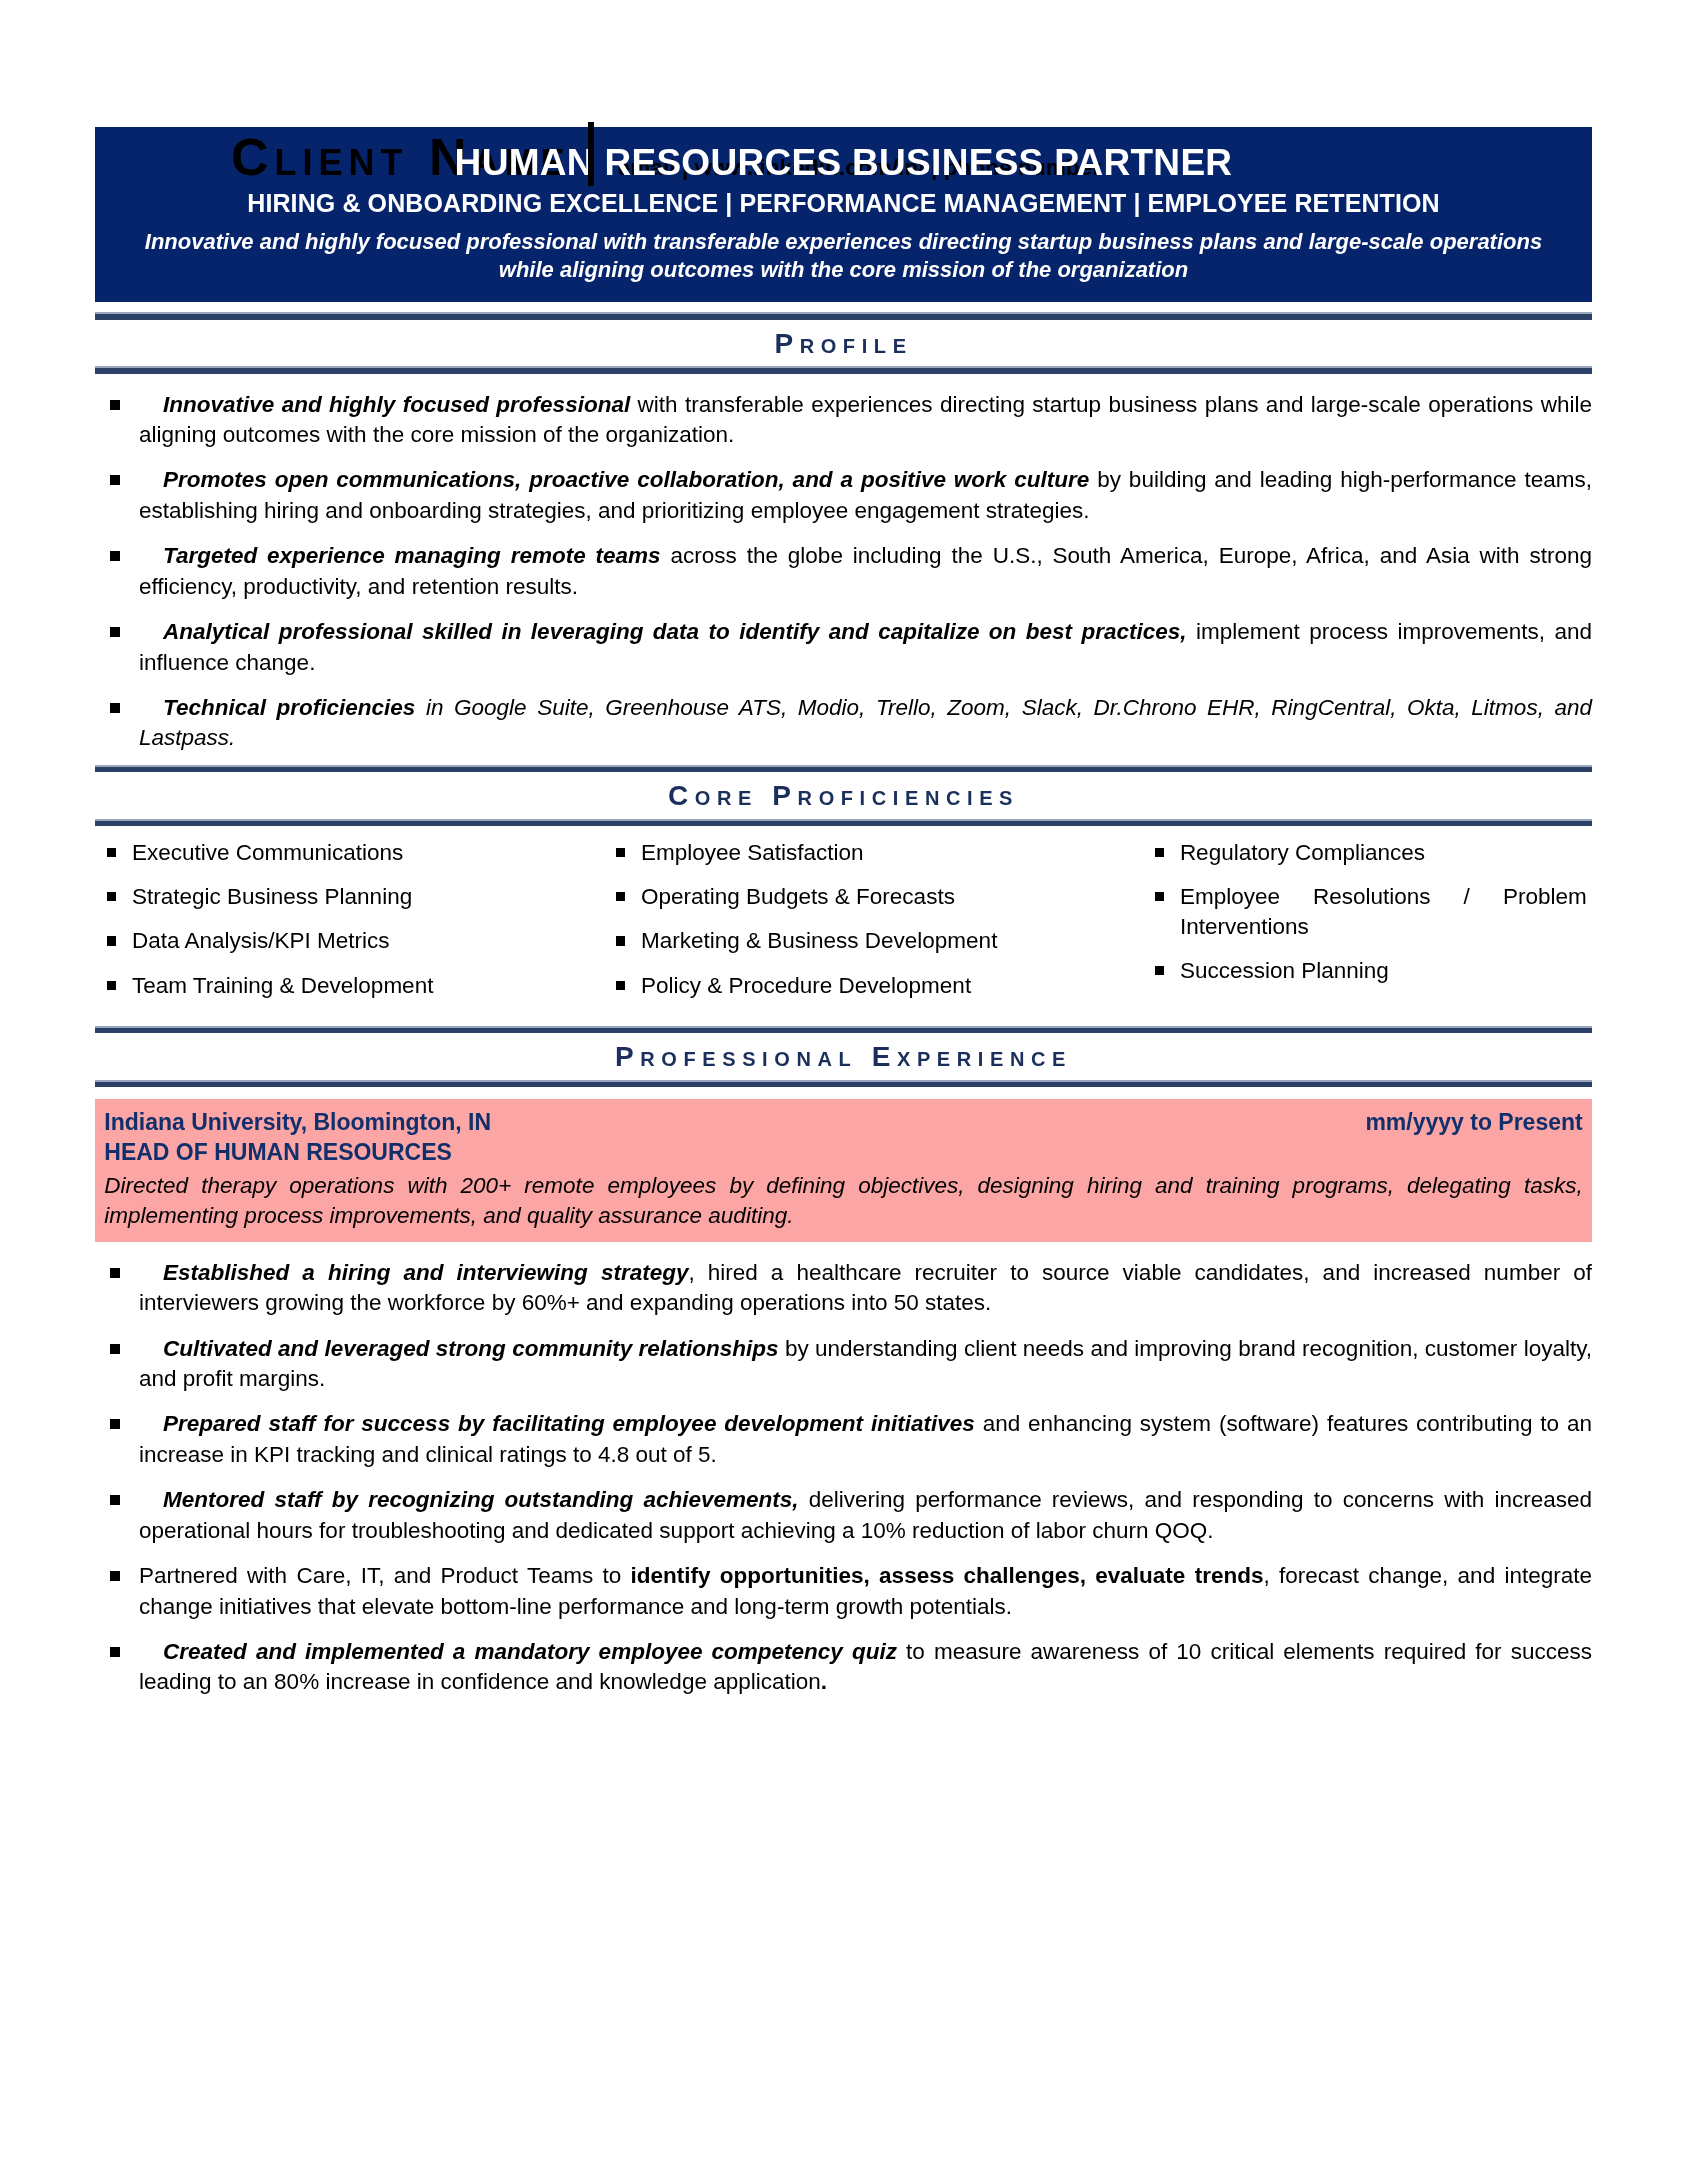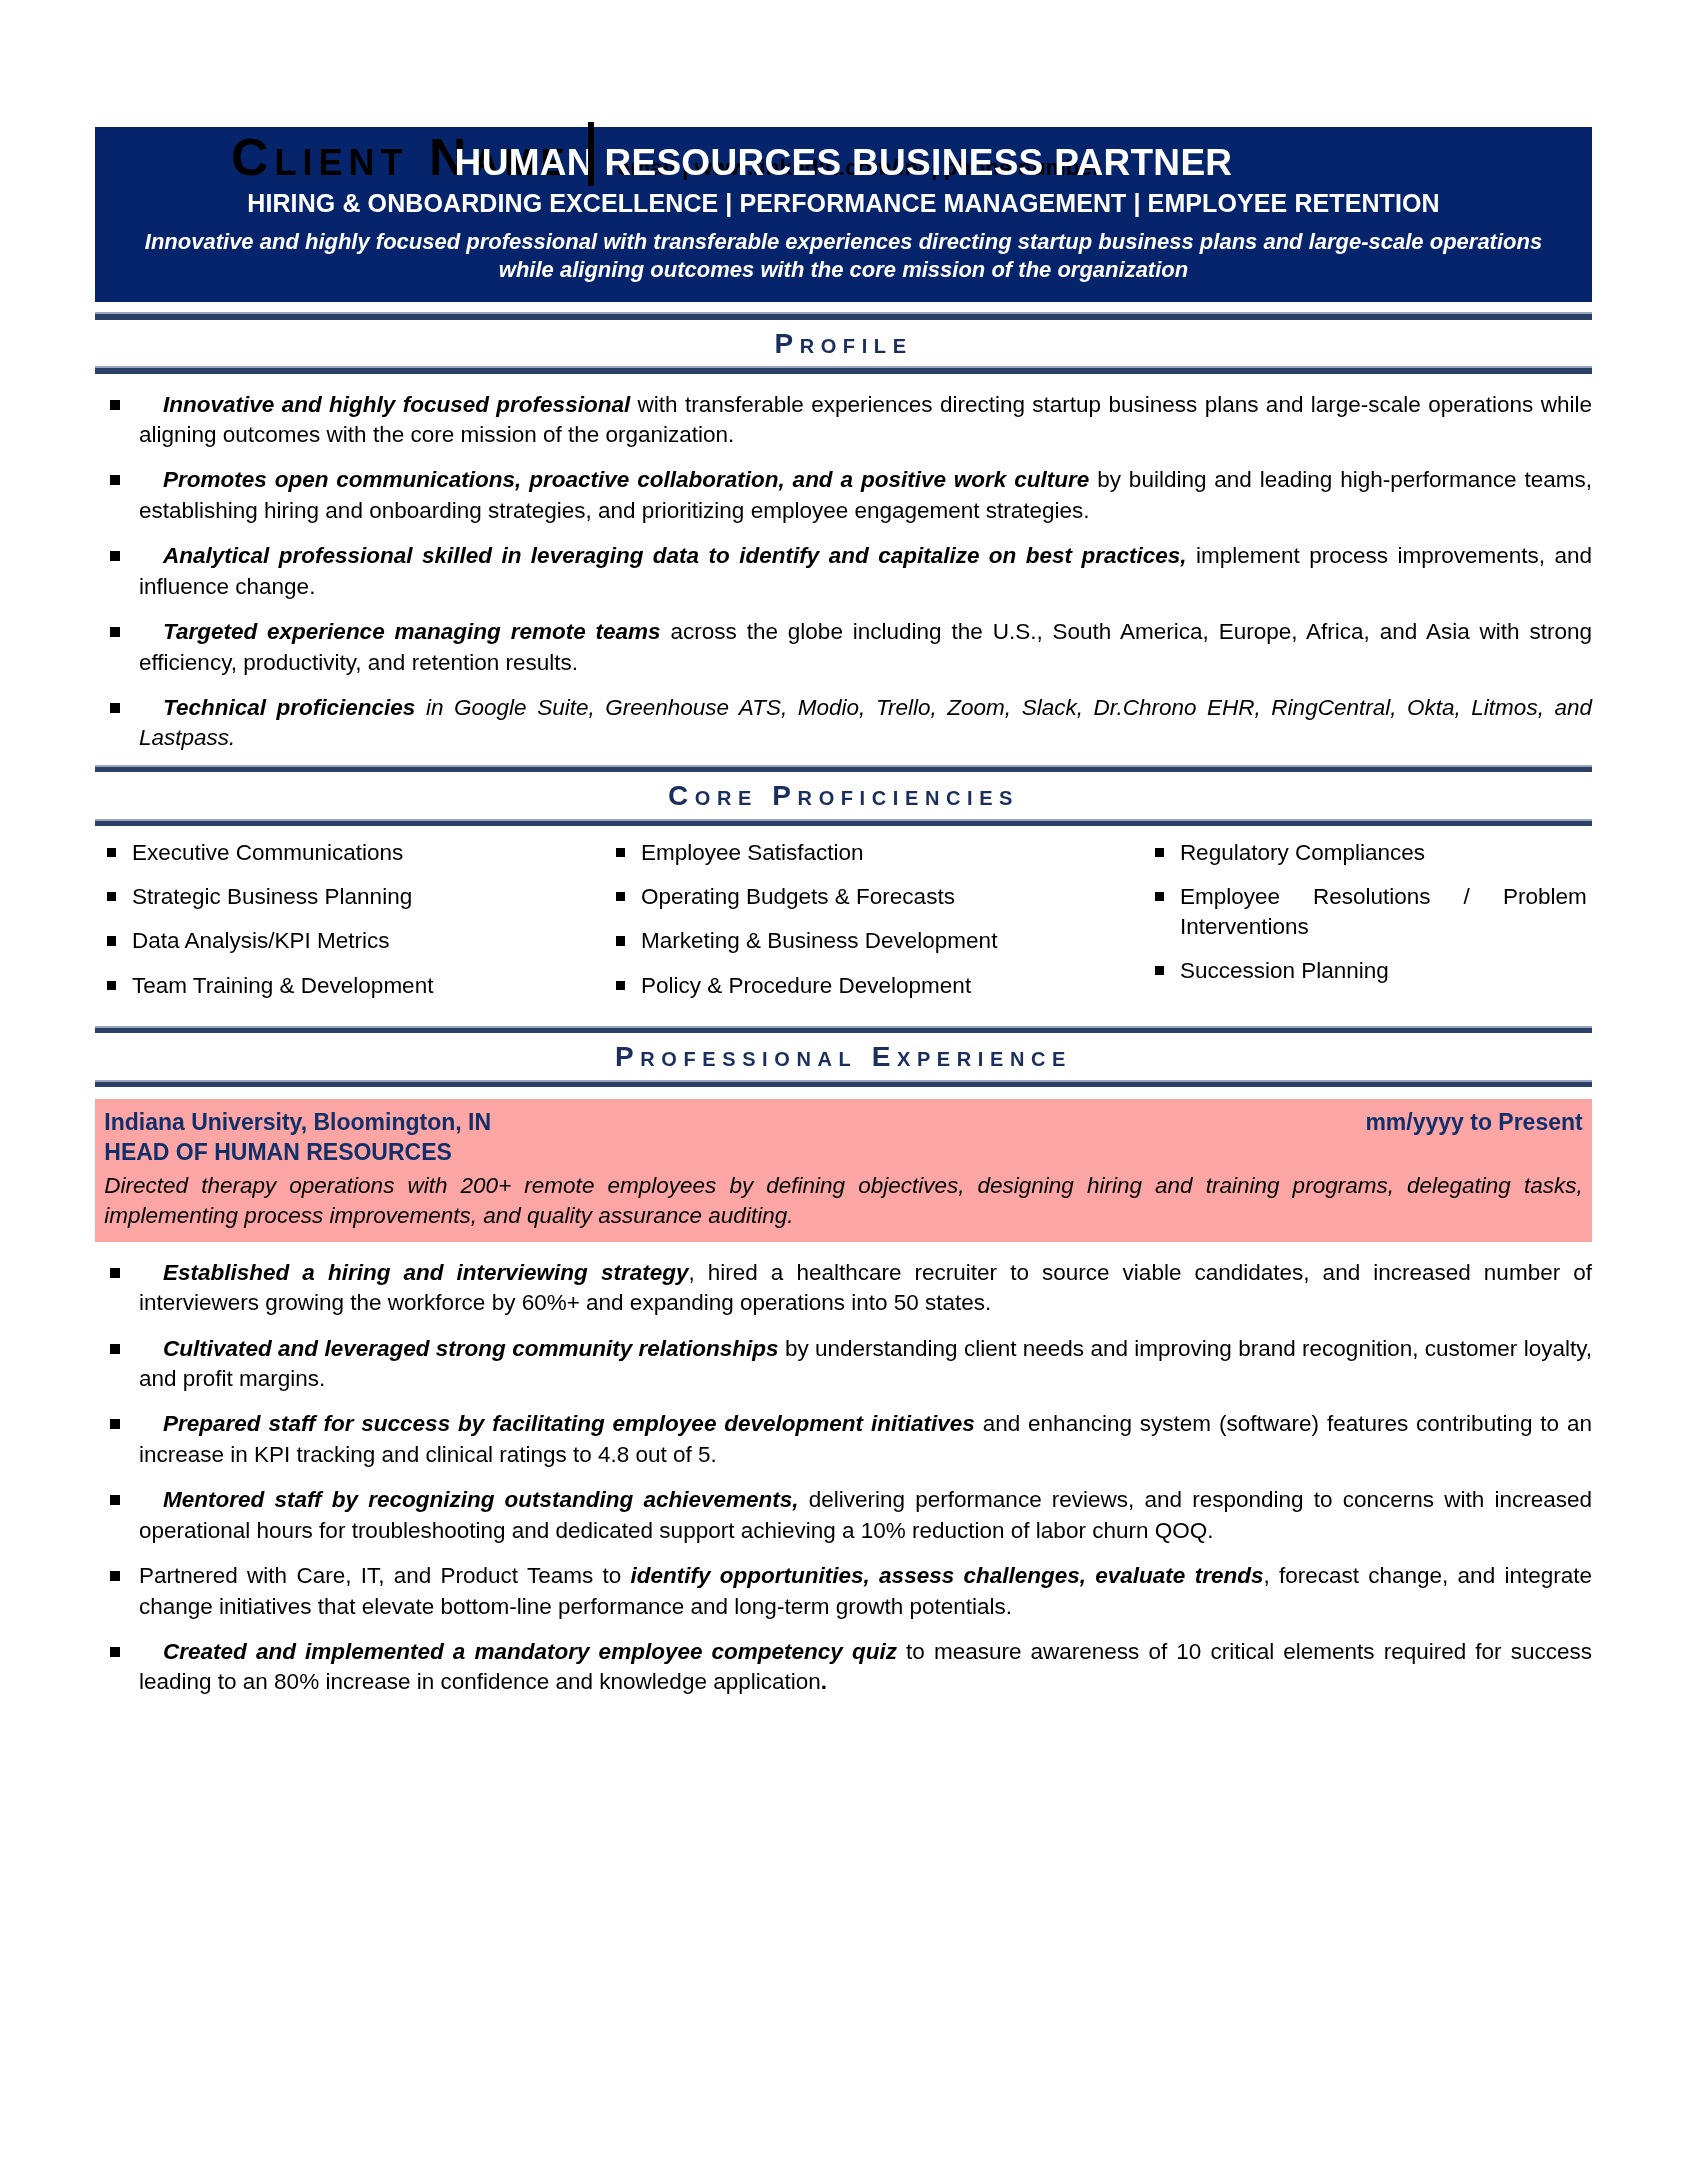--- a/index.html
+++ b/index.html
@@ -138,21 +138,20 @@
   .lead {
     font-weight: bold;
     font-style: italic;
     margin-left: 24px;
   }
   .lead-italic {
     font-style: italic;
   }
   .bold-mid {
     font-weight: bold;
-    font-style: italic;
   }
   .end-bold { font-weight: bold; }
 
   
   .prof-grid {
     display: grid;
     grid-template-columns: 34% 36% 30%;
     column-gap: 0;
     margin-top: 12px;
   }
@@ -225,22 +224,22 @@
     <div class="banner-summary">Innovative and highly focused professional with transferable experiences directing startup business plans and large-scale operations while aligning outcomes with the core mission of the organization</div>
   </div>
 
   <div class="section-block">
     <div class="rule"></div>
     <div class="section-head">Profile</div>
     <div class="rule"></div>
     <ul class="bullets" id="profile-bullets">
         <li><span class="lead">Innovative and highly focused professional</span><span> with transferable experiences directing startup business plans and large-scale operations while aligning outcomes with the core mission of the organization.</span></li>
         <li><span class="lead">Promotes open communications, proactive collaboration, and a positive work culture</span><span> by building and leading high-performance teams, establishing hiring and onboarding strategies, and prioritizing employee engagement strategies.</span></li>
+        <li><span class="lead">Targeted experience managing remote teams</span><span> across the globe including the U.S., South America, Europe, Africa, and Asia with strong efficiency, productivity, and retention results.</span></li>
         <li><span class="lead">Analytical professional skilled in leveraging data to identify and capitalize on best practices,</span><span> implement process improvements, and influence change.</span></li>
-        <li><span class="lead">Targeted experience managing remote teams</span><span> across the globe including the U.S., South America, Europe, Africa, and Asia with strong efficiency, productivity, and retention results.</span></li>
         <li><span class="lead">Technical proficiencies</span><span class="lead-italic"> in Google Suite, Greenhouse ATS, Modio, Trello, Zoom, Slack, Dr.Chrono EHR, RingCentral, Okta, Litmos, and Lastpass.</span></li>
       </ul>
   </div>
 
   <div class="section-block">
     <div class="rule"></div>
     <div class="section-head">Core Proficiencies</div>
     <div class="rule"></div>
     <div class="prof-grid">
       <div class="prof-col col1" id="prof-col-1">

